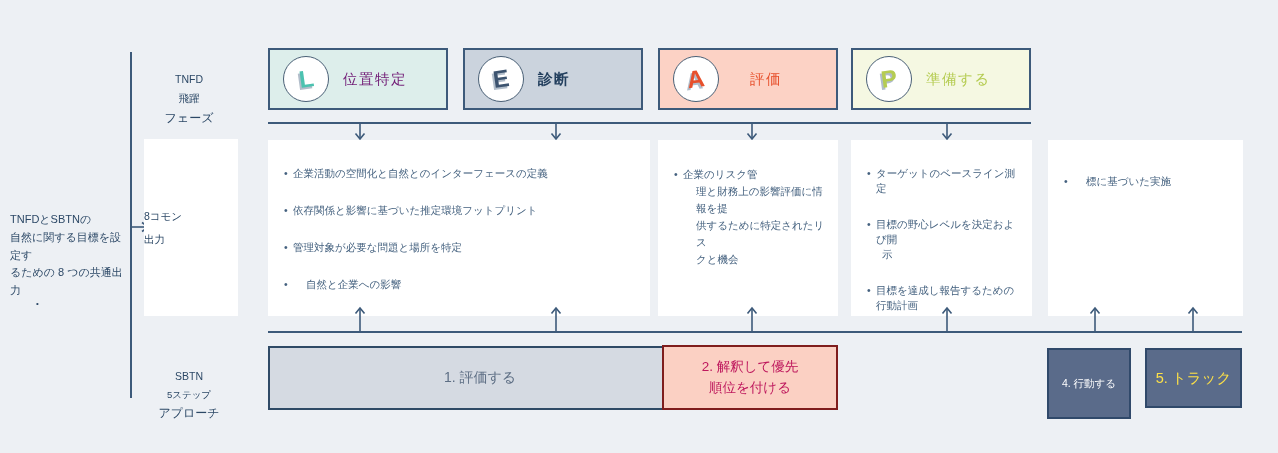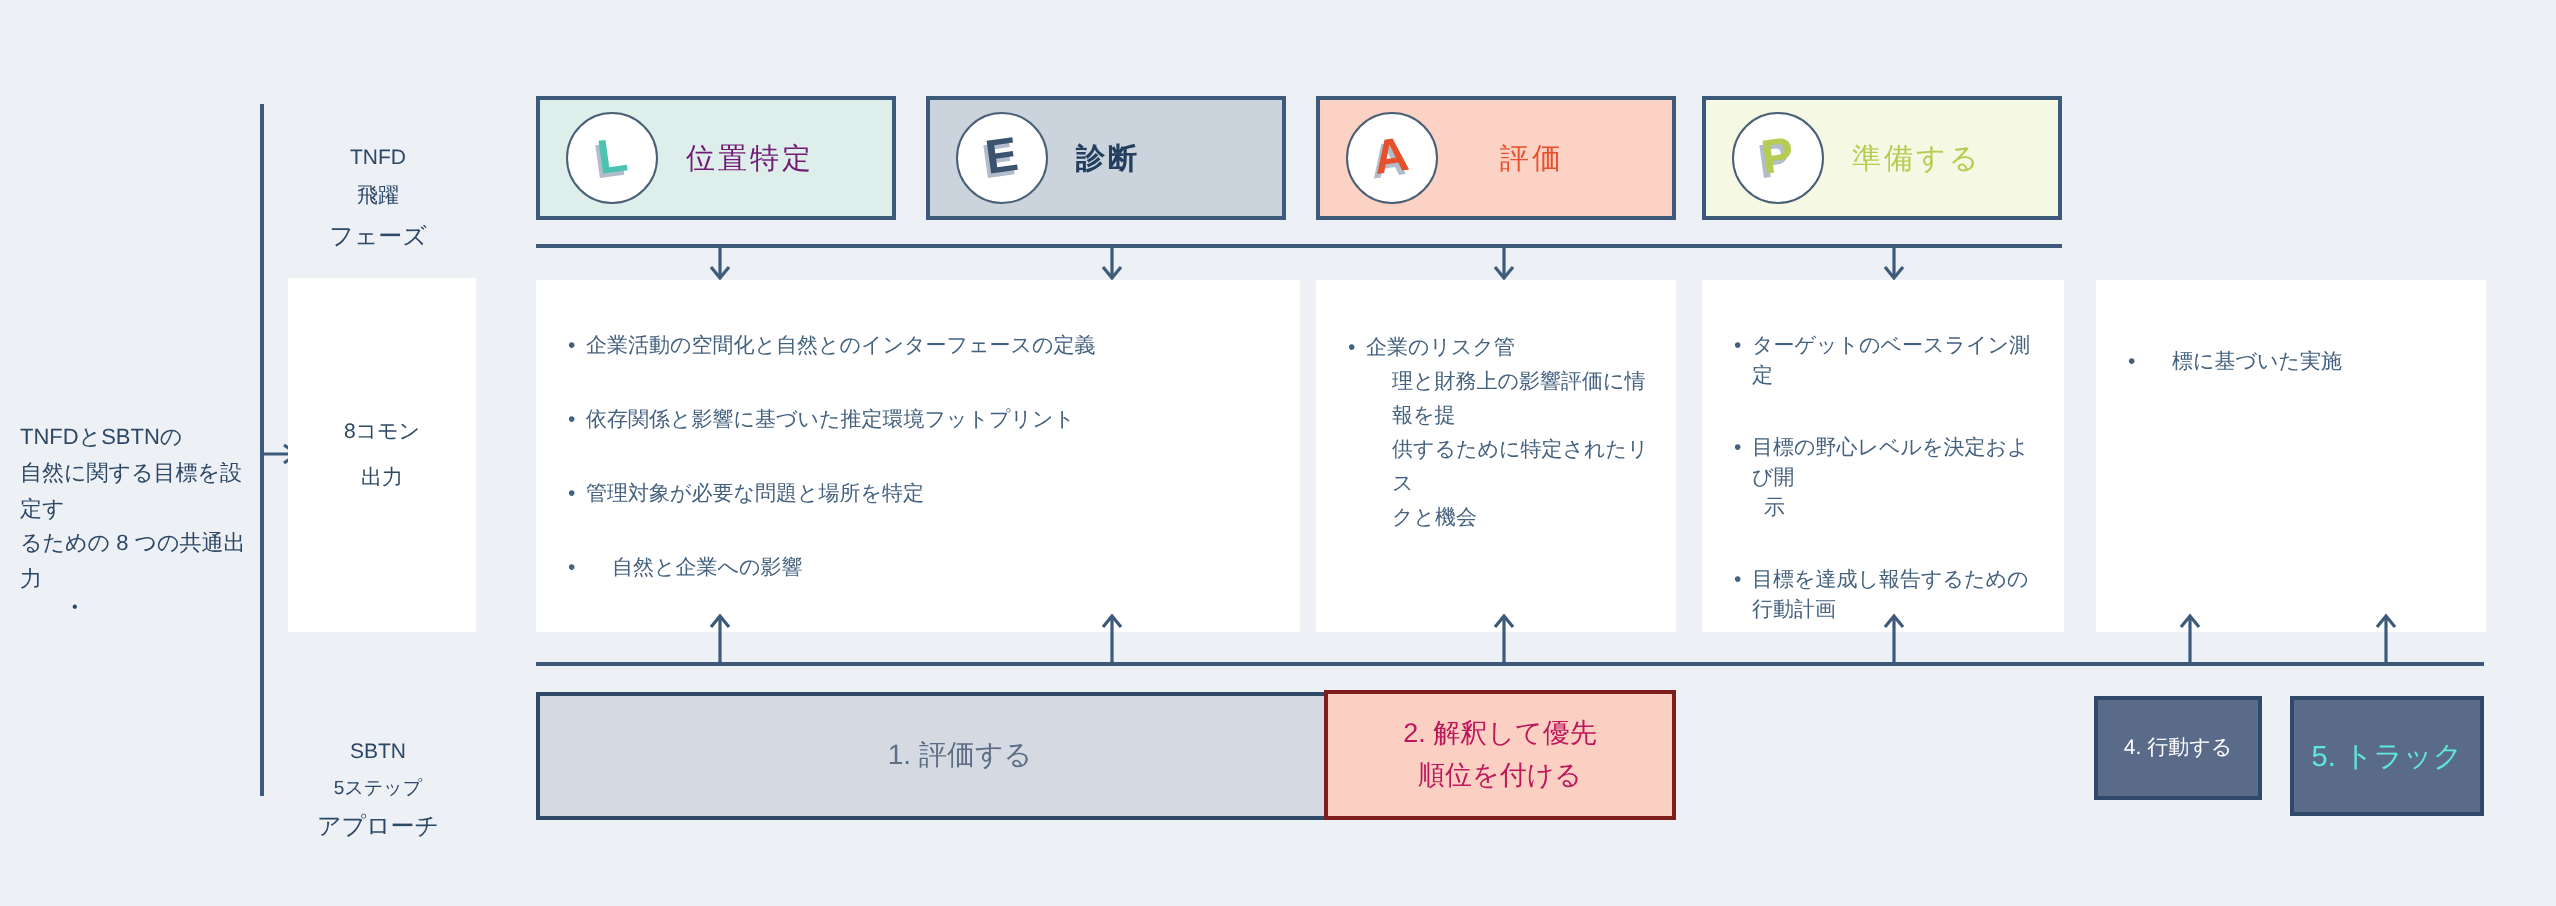--- a/index.html
+++ b/index.html
@@ -36,42 +36,42 @@
   .p3{background:#f5f8e2;} .p3 .pletter{color:#b5cc52;} .p3 .plabel{color:#b5cc52;}
 
   
   .col{position:absolute;top:140px;height:176px;background:#ffffff;box-sizing:border-box;
        padding:26px 8px 0 16px;font-size:10.5px;color:#44617f;line-height:15px;}
   .col.cA{left:268px;width:382px;}
   .col.cB{left:658px;width:180px;line-height:17px;}
   .col.cC{left:851px;width:181px;}
   .col.cD{left:1048px;width:195px;padding-top:34px;}
   .outbox{position:absolute;left:144px;top:139px;width:94px;height:177px;background:#ffffff;
-          display:flex;flex-direction:column;align-items:center;justify-content:center;
+          display:flex;flex-direction:column;align-items:flex-start;justify-content:center;
           font-size:10.5px;line-height:2.1;color:#2c4866;}
   .bullet{position:relative;padding-left:9px;margin-bottom:22px;}
   .bullet .bm{position:absolute;left:0;top:0;}
   .bullet .bl{display:block;}
   .bullet .cont{padding-left:13px;}
   .cC .bullet{margin-bottom:21px;}
   .cC .cont{padding-left:6px;}
 
   
   .sbox{position:absolute;box-sizing:border-box;display:flex;flex-direction:column;
         align-items:center;justify-content:center;text-align:center;}
   .s0{left:268px;top:346px;width:424px;height:64px;background:#d5dae2;border:2px solid #2f4a66;
       color:#5d6e84;font-size:14px;}
   .s1{left:662px;top:345px;width:176px;height:65px;background:#fbd0c3;border:2px solid #7f1d1d;
       color:#be185d;font-size:13.5px;line-height:1.55;}
   .s2{left:852px;top:345px;width:180px;height:65px;background:#f5f8e2;border:2px solid #3d5a7a;
       color:#a9c94e;font-size:13.5px;}
-  .s3{left:1047px;top:348px;width:84px;height:52px;background:#5a6b8a;border:2px solid #30496a;
+  .s3{left:1047px;top:348px;width:84px;height:71px;background:#5a6b8a;border:2px solid #30496a;
       color:#ffffff;font-size:10.5px;}
   .s4{left:1145px;top:348px;width:97px;height:60px;background:#5a6b8a;border:2px solid #30496a;
-      color:#5eead4;font-size:14.5px;}
+      color:#fde047;font-size:14.5px;}
 </style>
 </head>
 <body>
 
 <div class="canvas">
 
   <div class="vline" style="left:130px;top:52px;height:346px;"></div>
 
   <div class="left-note">
     <div>TNFDとSBTNの</div>

